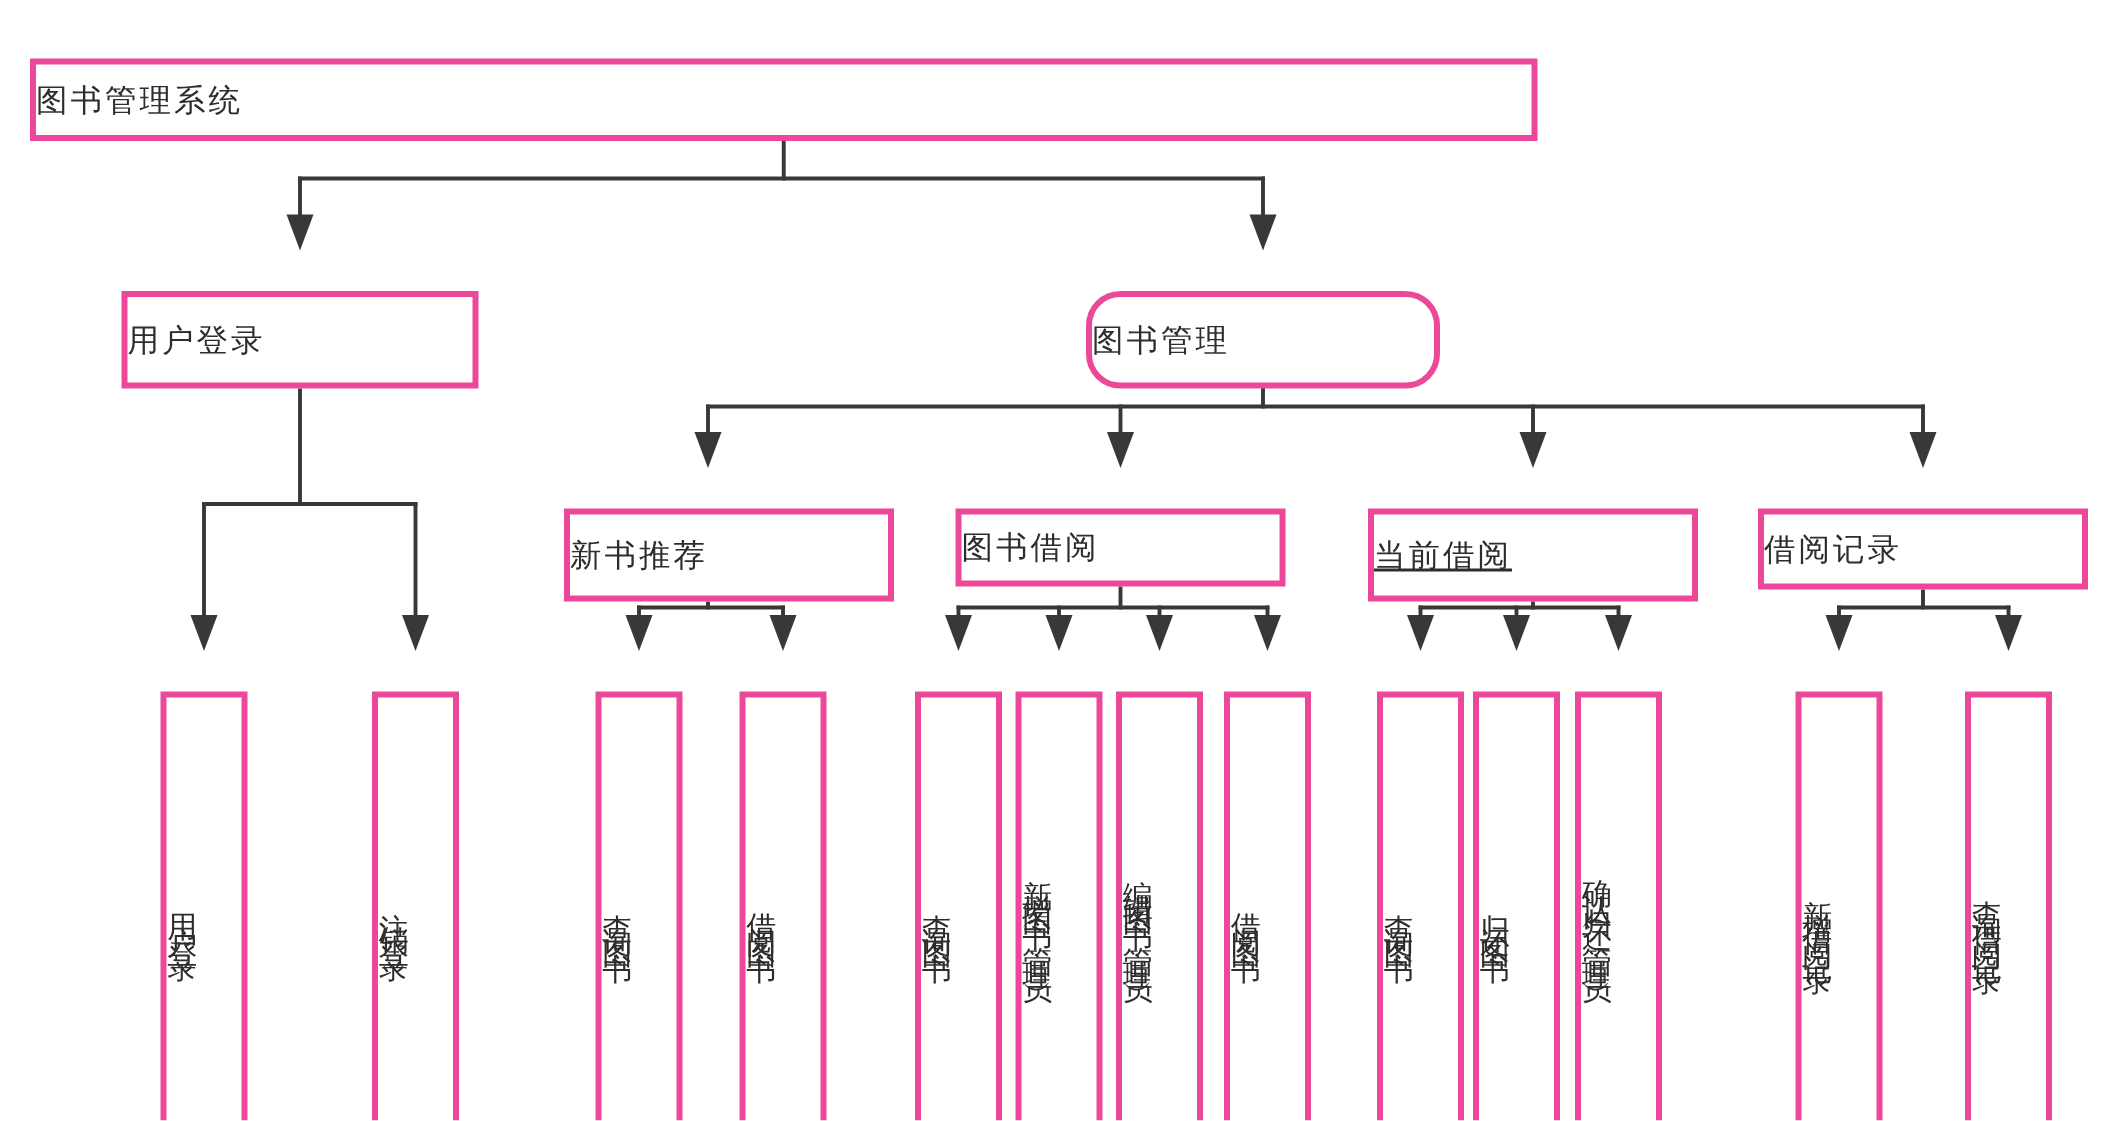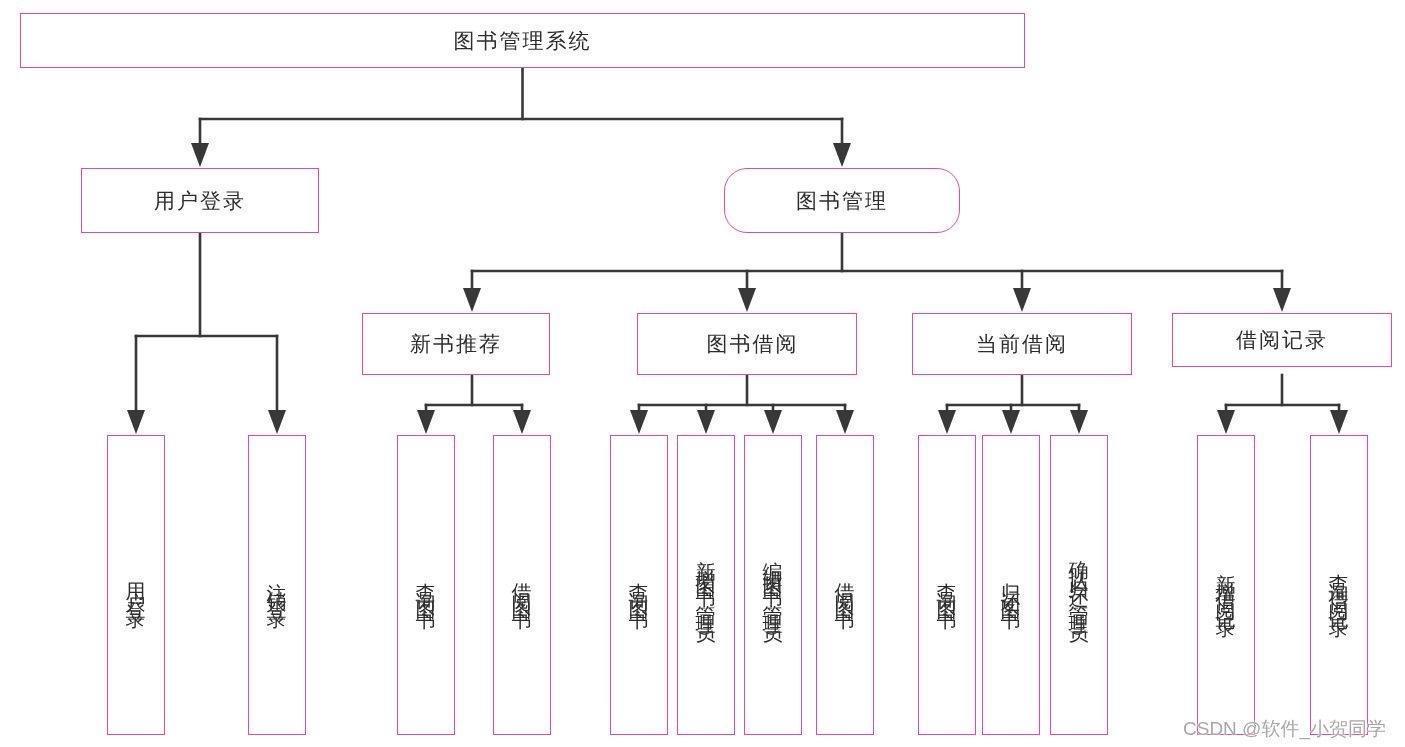--- a/index.html
+++ b/index.html
@@ -17,26 +17,27 @@
   }
   #edges {
     position: absolute;
     left: 0;
     top: 0;
   }
   .node {
     position: absolute;
     box-sizing: border-box;
     background: #ffffff;
-    border: 1px solid #ec4899;
+    border: 4px solid #ec4899;
     display: flex;
     align-items: center;
-    justify-content: center;
+    justify-content: flex-start;
     color: #2d2d2d;
     z-index: 2;
+    margin-top: 26px;
   }
   .node.h .label {
     font-size: 21px;
     letter-spacing: 2px;
     white-space: nowrap;
   }
   .node.v .label {
     writing-mode: vertical-rl;
     text-orientation: mixed;
     font-size: 20px;
@@ -114,27 +115,27 @@
   <div id="nodes">
       <div class="node h" style="left: 20px; top: 13px; width: 1005px; height: 55px;">
         <span class="label">图书管理系统</span>
       </div>
       <div class="node h" style="left: 81px; top: 168px; width: 238px; height: 65px;">
         <span class="label">用户登录</span>
       </div>
       <div class="node h" style="left: 724px; top: 168px; width: 236px; height: 65px; border-radius: 23px;">
         <span class="label">图书管理</span>
       </div>
-      <div class="node h" style="left: 362px; top: 313px; width: 188px; height: 62px;">
+      <div class="node h" style="left: 376px; top: 313px; width: 220px; height: 62px;">
         <span class="label">新书推荐</span>
       </div>
-      <div class="node h" style="left: 637px; top: 313px; width: 220px; height: 62px; padding-left: 11px;">
+      <div class="node h" style="left: 637px; top: 313px; width: 220px; height: 52px;">
         <span class="label">图书借阅</span>
       </div>
-      <div class="node h" style="left: 912px; top: 313px; width: 220px; height: 62px;">
+      <div class="node h" style="left: 912px; top: 313px; width: 220px; height: 62px; text-decoration: underline;">
         <span class="label">当前借阅</span>
       </div>
       <div class="node h" style="left: 1172px; top: 313px; width: 220px; height: 54px;">
         <span class="label">借阅记录</span>
       </div>
       <div class="node v" style="left: 107px; top: 435px; width: 58px; height: 300px;">
         <span class="label">用户登录</span>
       </div>
       <div class="node v" style="left: 248px; top: 435px; width: 58px; height: 300px;">
         <span class="label">注销登录</span>
@@ -166,14 +167,13 @@
       <div class="node v" style="left: 1050px; top: 435px; width: 58px; height: 300px;">
         <span class="label">确认归还（管理员）</span>
       </div>
       <div class="node v" style="left: 1197px; top: 435px; width: 58px; height: 300px;">
         <span class="label">新增借阅记录</span>
       </div>
       <div class="node v" style="left: 1310px; top: 435px; width: 58px; height: 300px;">
         <span class="label">查询借阅记录</span>
       </div>
     </div>
-  <div class="watermark" style="left:1183px; top:716px;">CSDN @软件_小贺同学</div>
 </div>
 
 </body></html>

